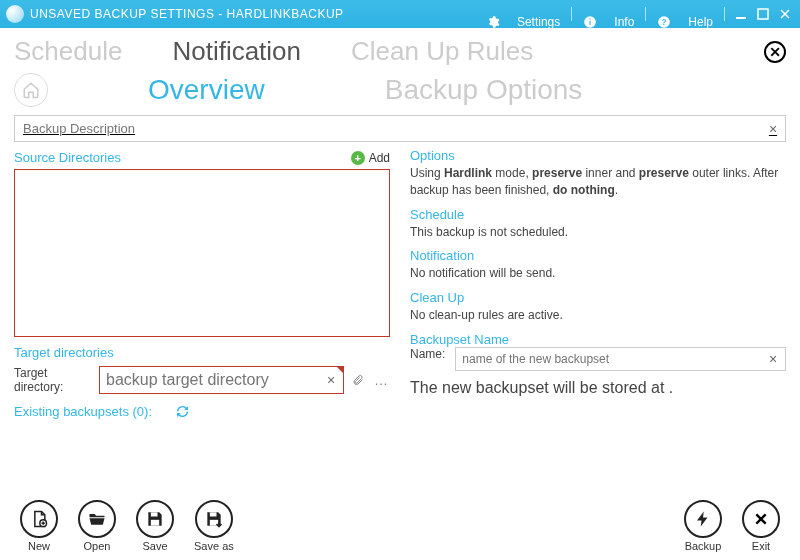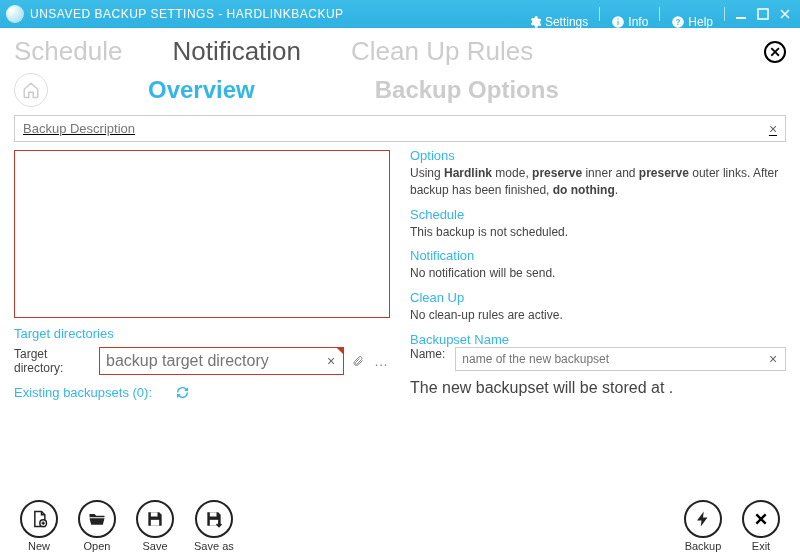--- a/index.html
+++ b/index.html
@@ -2,34 +2,34 @@
 <html><head>
 <meta charset="utf-8">
 <style>
 * { margin: 0; padding: 0; box-sizing: border-box; font-family: "Segoe UI", Arial, sans-serif; }
 body { width: 800px; height: 560px; background: #fff; overflow: hidden; }
 
 .titlebar { background: linear-gradient(#3dbce8, #2eb2e2); height: 28px; display: flex; align-items: center; color: #fff; font-size: 12px; padding: 0 6px; }
 .titlebar .app-icon { width: 18px; height: 18px; border-radius: 50%; background: radial-gradient(circle at 30% 30%, #fff, #8fd8f2); margin-right: 6px; position: relative; }
 .titlebar .title { flex: 1; letter-spacing: .5px; }
 .titlebar .menu { display: flex; align-items: center; gap: 4px; }
-.titlebar .menu-item { display: flex; align-items: center; gap: 3px; padding: 0 4px; cursor: pointer; margin-top: 15px; }
+.titlebar .menu-item { display: flex; align-items: center; gap: 17px; padding: 0 4px; cursor: pointer; margin-top: 15px; }
 .titlebar .menu-item .mi-icon { width: 14px; height: 14px; display: inline-flex; align-items: center; justify-content: center; }
 .titlebar .sep { width: 1px; height: 14px; background: rgba(255,255,255,.6); margin: 0 3px; }
 .winbtn { width: 18px; height: 16px; display: inline-flex; align-items: center; justify-content: center; cursor: pointer; color: #fff; }
 
 .tabs1 { display: flex; align-items: center; padding: 8px 14px 0 14px; gap: 50px; }
 .tabs1 .tab { font-size: 26px; font-weight: 300; color: #ccc; cursor: pointer; }
 .tabs1 .tab.active { color: #555; }
 .tabs1 .spacer { flex: 1; }
 .close-x { width: 22px; height: 22px; border: 2px solid #000; border-radius: 50%; display: flex; align-items: center; justify-content: center; cursor: pointer; font-weight: 700; font-size: 14px; }
 
 .tabs2 { display: flex; align-items: center; padding: 6px 14px 8px 14px; }
 .home-btn { width: 34px; height: 34px; border: 1px solid #ddd; border-radius: 50%; display: flex; align-items: center; justify-content: center; color: #ccc; cursor: pointer; }
-.tabs2 .sub { font-size: 24px; font-weight: 700; color: #ccc; cursor: pointer; margin-left: 100px; }
+.tabs2 .sub { font-size: 28px; font-weight: 400; color: #ccc; cursor: pointer; margin-left: 100px; }
 .tabs2 .sub.active { color: #35b6e6; }
 .tabs2 .sub2 { margin-left: 120px; }
 
 .desc-row { padding: 0 14px; }
 .desc-input-wrap { border: 1px solid #ccc; display: flex; align-items: center; text-decoration: underline; }
 .desc-input { flex: 1; border: none; outline: none; padding: 5px 8px; font-size: 13px; color: #666; }
 .clear-x { width: 24px; text-align: center; color: #666; cursor: pointer; font-size: 14px; }
 
 .body { display: flex; padding: 6px 14px 0 14px; gap: 20px; }
 .left { flex: 1; min-width: 0; }
@@ -150,20 +150,27 @@
   <div class="desc-input-wrap">
     <input class="desc-input" placeholder="Backup Description" style="">
     <div class="clear-x">
       <span>×</span>
     </div>
   </div>
 </div>
 
 <div class="body">
   <div class="left">
+    <div class="sec-head">
+      <div class="sec-title">Source Directories</div>
+      <div class="add-btn">
+        <div class="add-plus">+</div>
+        <span>Add</span>
+      </div>
+    </div>
     <div class="srcbox"></div>
 
     <div class="sec-head" style="margin-top:6px">
       <div class="sec-title">Target directories</div>
     </div>
     <div class="tgt-row">
       <div class="tgt-label">Target directory:</div>
       <div class="tgt-input-wrap">
         <input class="tgt-input" placeholder="backup target directory" style="">
         <div class="clear-x"><span>×</span></div>

